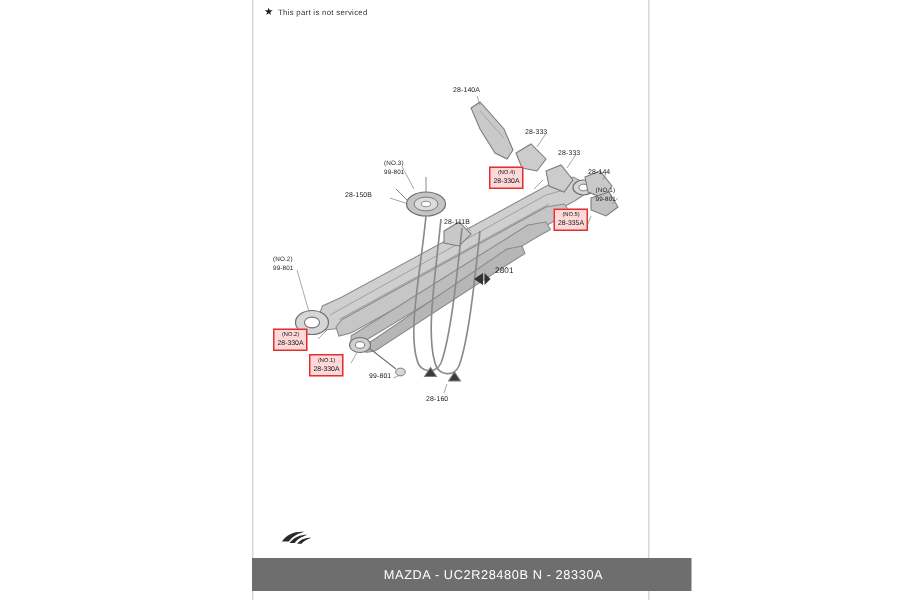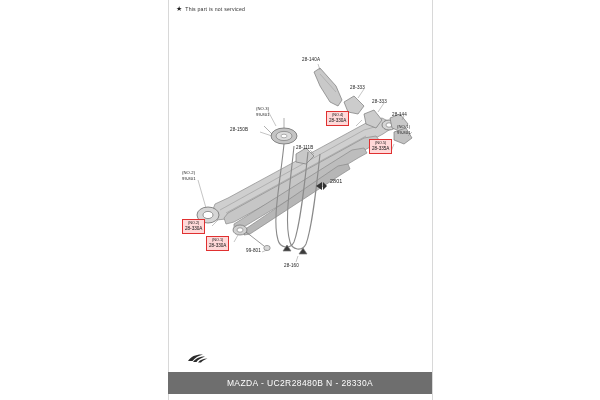--- a/index.html
+++ b/index.html
@@ -114,20 +114,21 @@
   .footer {
     position: absolute;
     left: 168px;
     top: 372px;
     width: 264px;
     height: 22px;
     background: #6e6e6e;
     display: flex;
     align-items: center;
     justify-content: center;
+    padding-left: 29px;
   }
   .footer-text {
     color: #ffffff;
     font-size: 8.5px;
     letter-spacing: 0.4px;
     font-family: "Liberation Sans", sans-serif;
   }
 </style>
 </head>
 <body>

